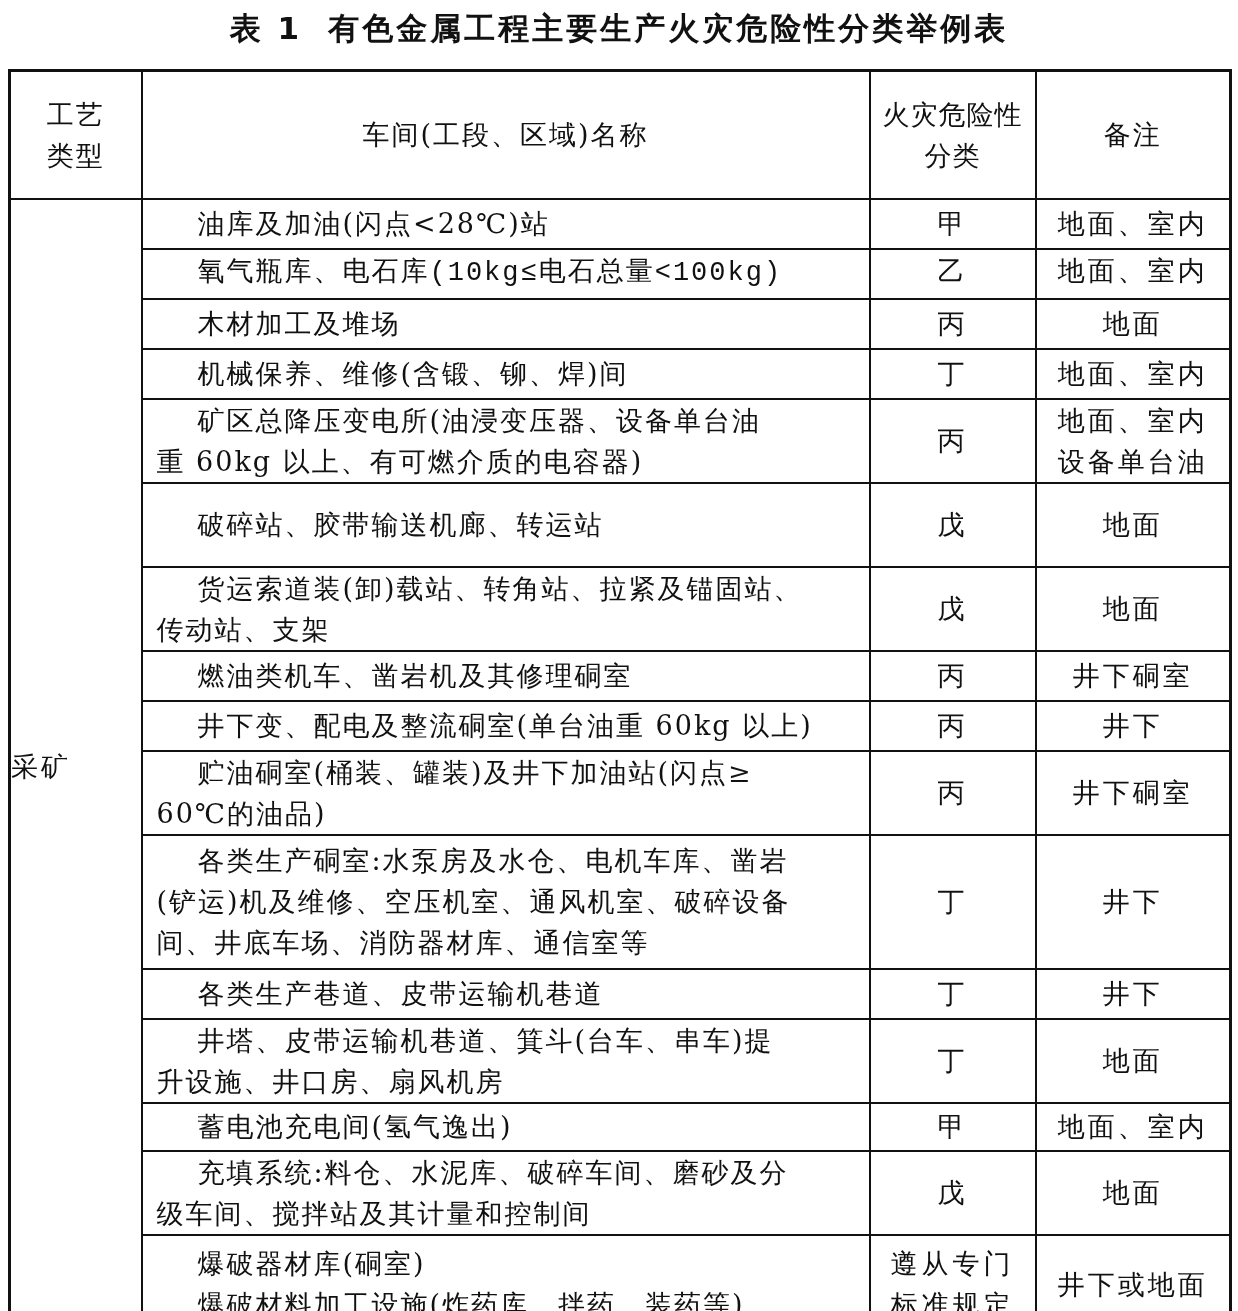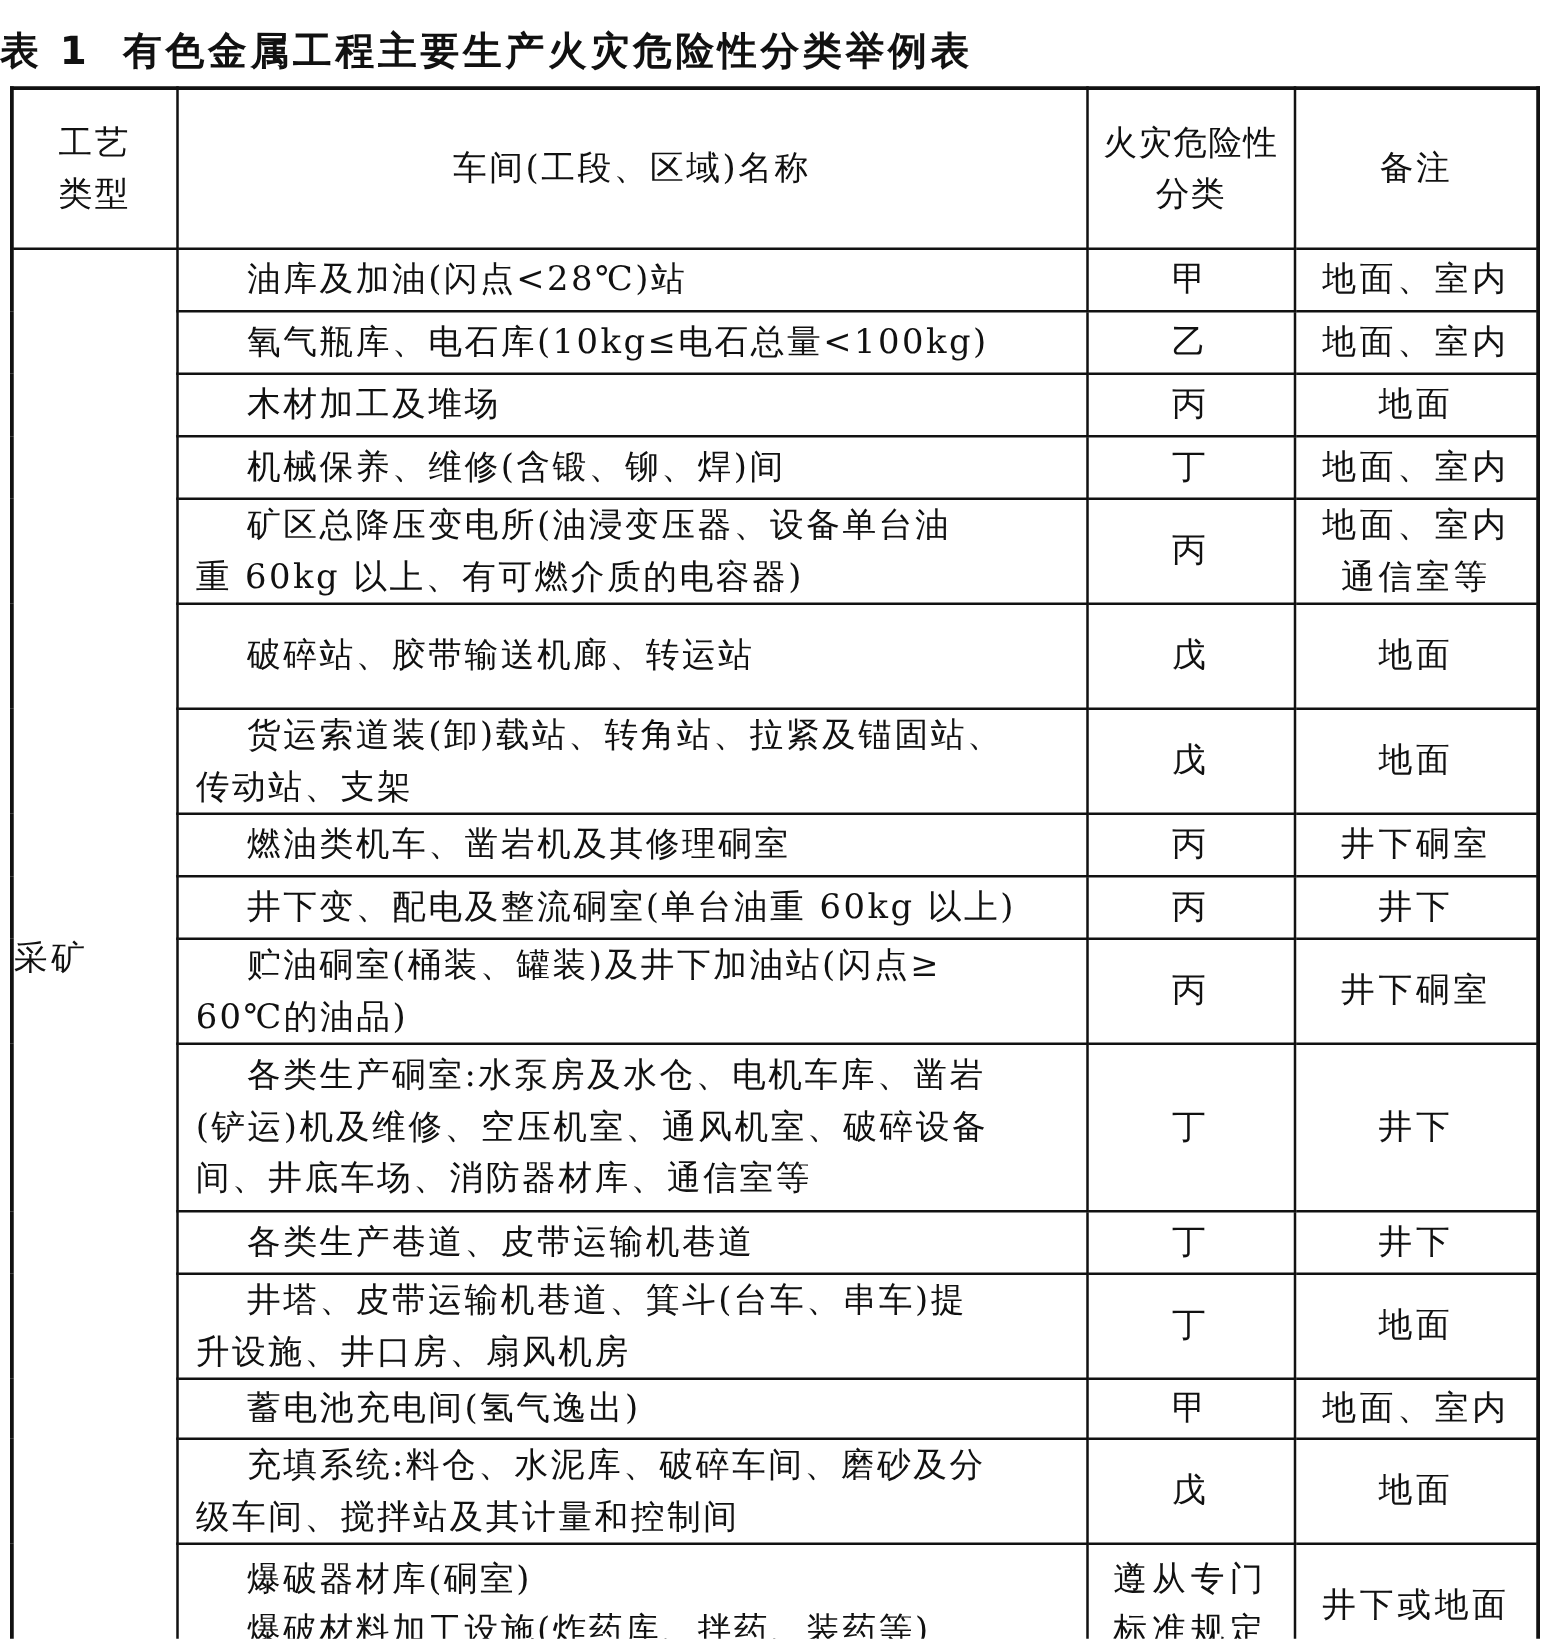--- a/index.html
+++ b/index.html
@@ -1,20 +1,20 @@
 <!DOCTYPE html>
 <html><head>
 <meta charset="utf-8">
 <style>
   html, body { margin: 0; padding: 0; background: #ffffff; }
   body { width: 1238px; height: 1311px; position: relative; overflow: hidden;
          font-family: "DejaVu Serif", "Liberation Serif", serif; color: #111; }
-  .title { position: absolute; top: 6px; left: 0; width: 1238px; text-align: left;
+  .title { position: absolute; top: 6px; left: 0; width: 1238px; text-align: center;
            font-family: "DejaVu Sans", "Liberation Sans", sans-serif; font-weight: bold;
-           font-size: 31px; letter-spacing: 3px; line-height: 44px; margin-top: 13px; }
+           font-size: 31px; letter-spacing: 3px; line-height: 44px; }
   .title .num { margin-right: 26px; }
   table { position: absolute; left: 8px; top: 69px; border-collapse: collapse;
           table-layout: fixed; width: 1221px; }
   td, th { border: 2px solid #111; padding: 0; font-weight: normal; font-size: 27px;
            line-height: 41px; vertical-align: middle; }
   table { border: 3px solid #111; }
   th { text-align: center; letter-spacing: 2px; }
   td.name { text-align: left; padding: 0 10px 0 14px; letter-spacing: 2px; }
   td.name .line { display: block; }
   td.name .line.indent { text-indent: 41px; }
@@ -56,21 +56,21 @@
         <td class="name">
           <span class="line indent">油库及加油(闪点&lt;28℃)站</span>
         </td>
         <td class="cls">
           <span class="sub">甲</span>
         </td>
         <td class="note">
           <span class="sub">地面、室内</span>
         </td>
       </tr>
-      <tr style="height: 50px;">
+      <tr style="height: 50px; font-family: Liberation Mono, monospace;">
         <td class="name">
           <span class="line indent">氧气瓶库、电石库(10kg≤电石总量&lt;100kg)</span>
         </td>
         <td class="cls">
           <span class="sub">乙</span>
         </td>
         <td class="note">
           <span class="sub">地面、室内</span>
         </td>
       </tr>
@@ -99,21 +99,21 @@
       <tr style="height: 84px;">
         <td class="name">
           <span class="line indent">矿区总降压变电所(油浸变压器、设备单台油</span>
           <span class="line">重 60kg 以上、有可燃介质的电容器)</span>
         </td>
         <td class="cls">
           <span class="sub">丙</span>
         </td>
         <td class="note">
           <span class="sub">地面、室内</span>
-          <span class="sub">通信室等</span>
+          <span class="sub">设备单台油</span>
         </td>
       </tr>
       <tr style="height: 84px;">
         <td class="name">
           <span class="line indent">破碎站、胶带输送机廊、转运站</span>
         </td>
         <td class="cls">
           <span class="sub">戊</span>
         </td>
         <td class="note">

